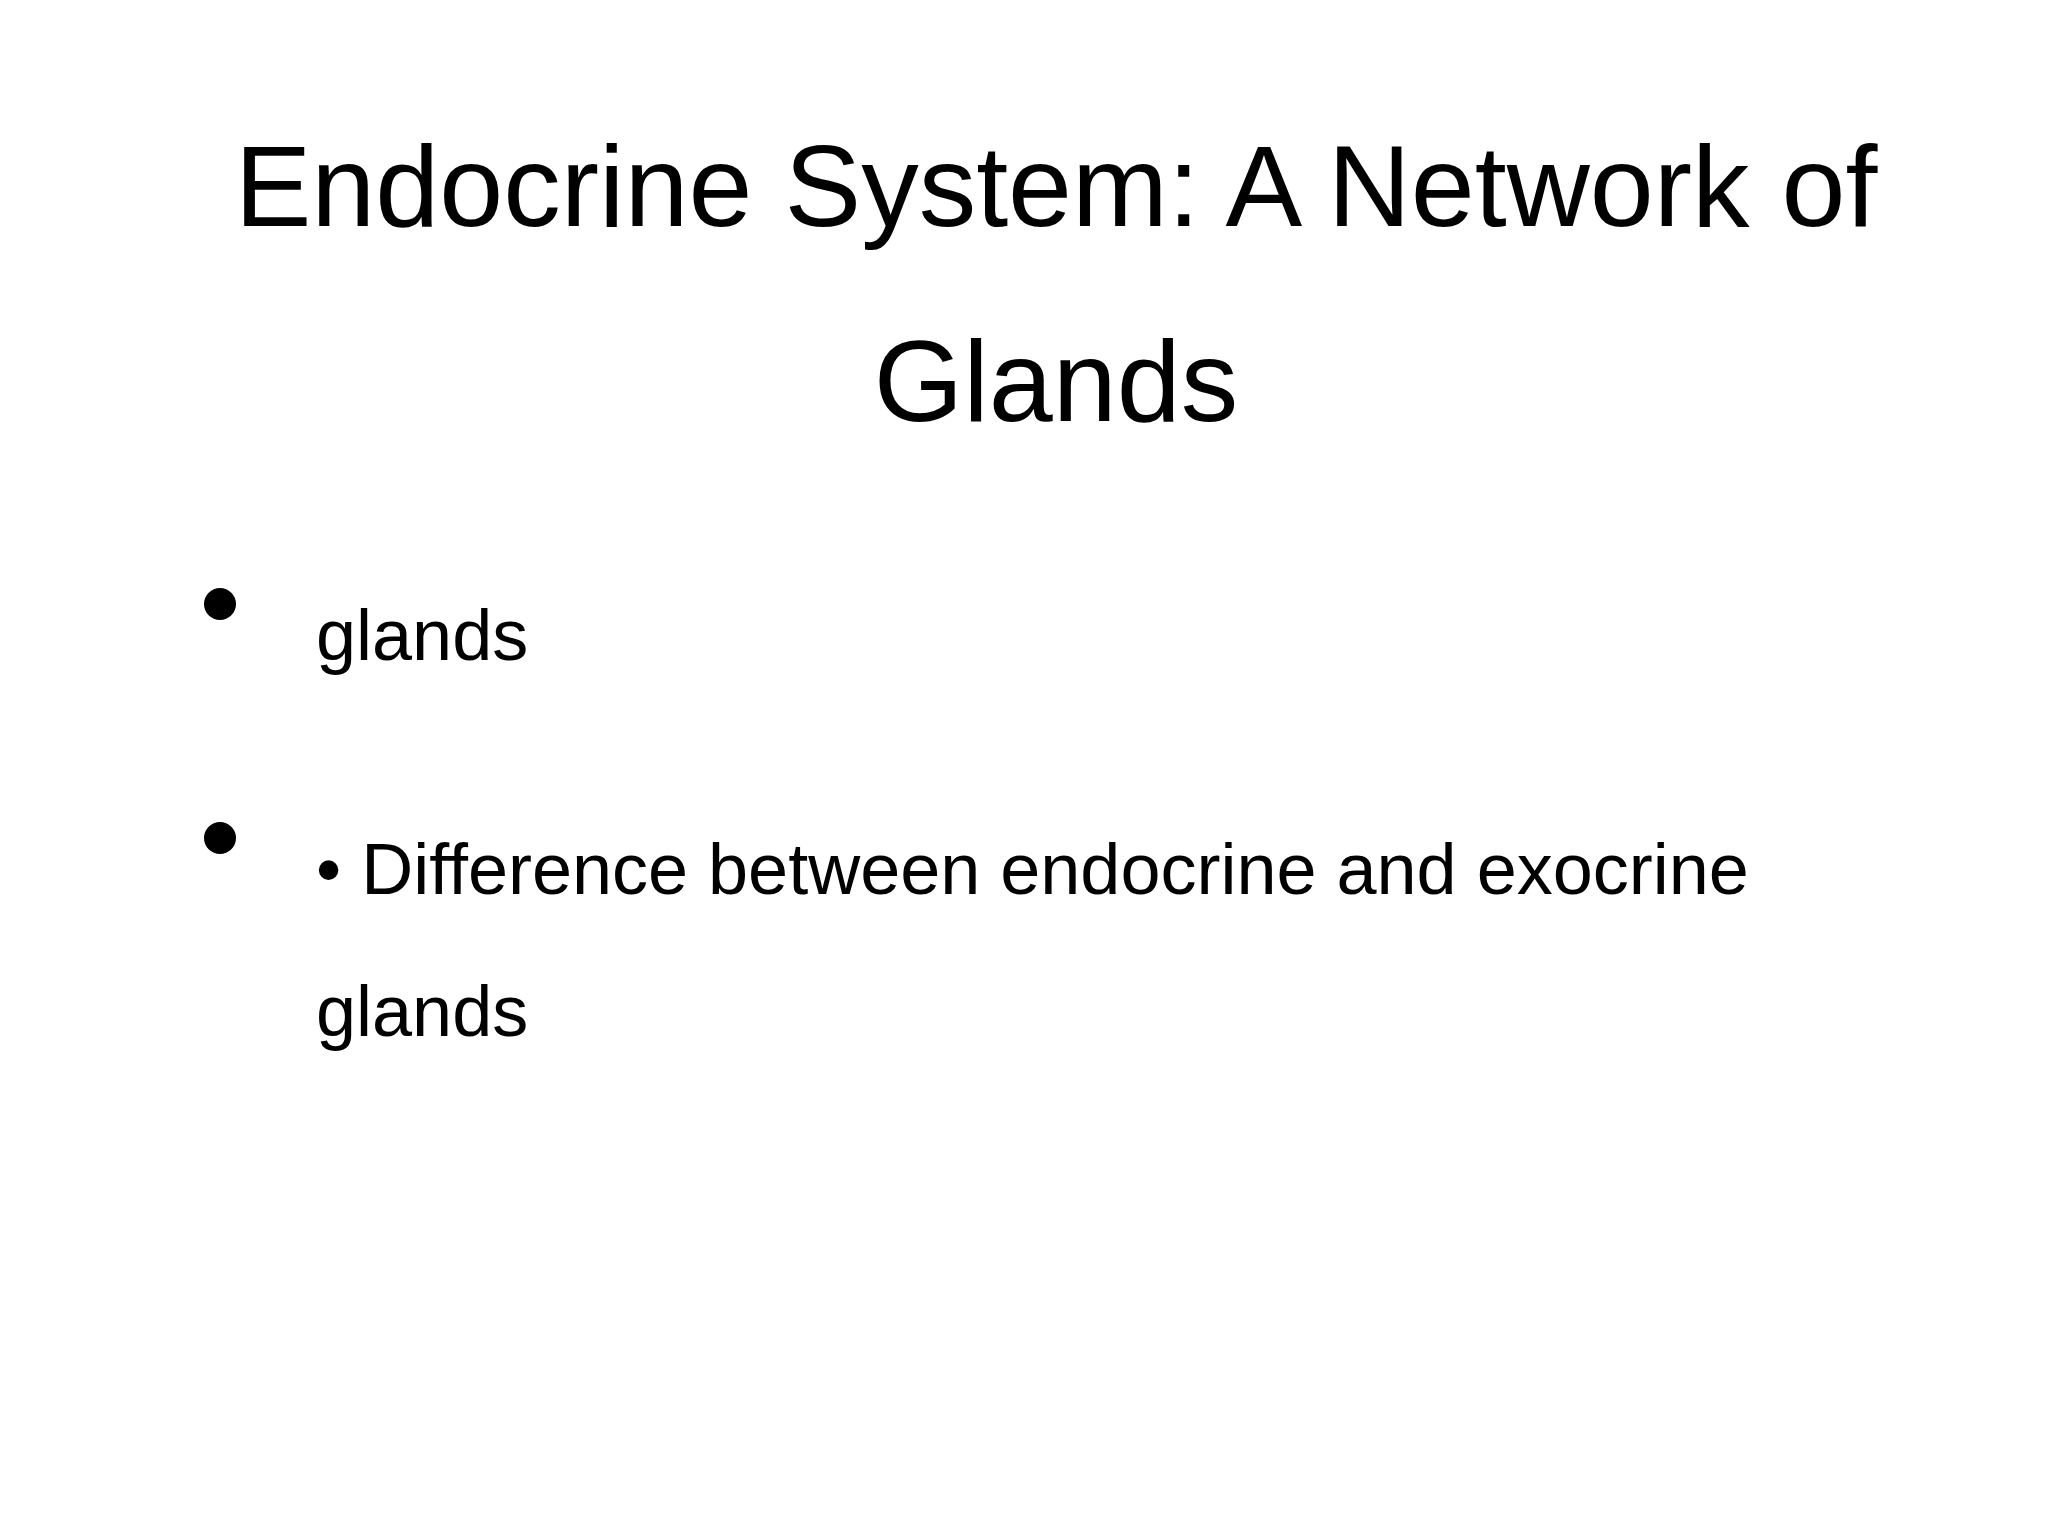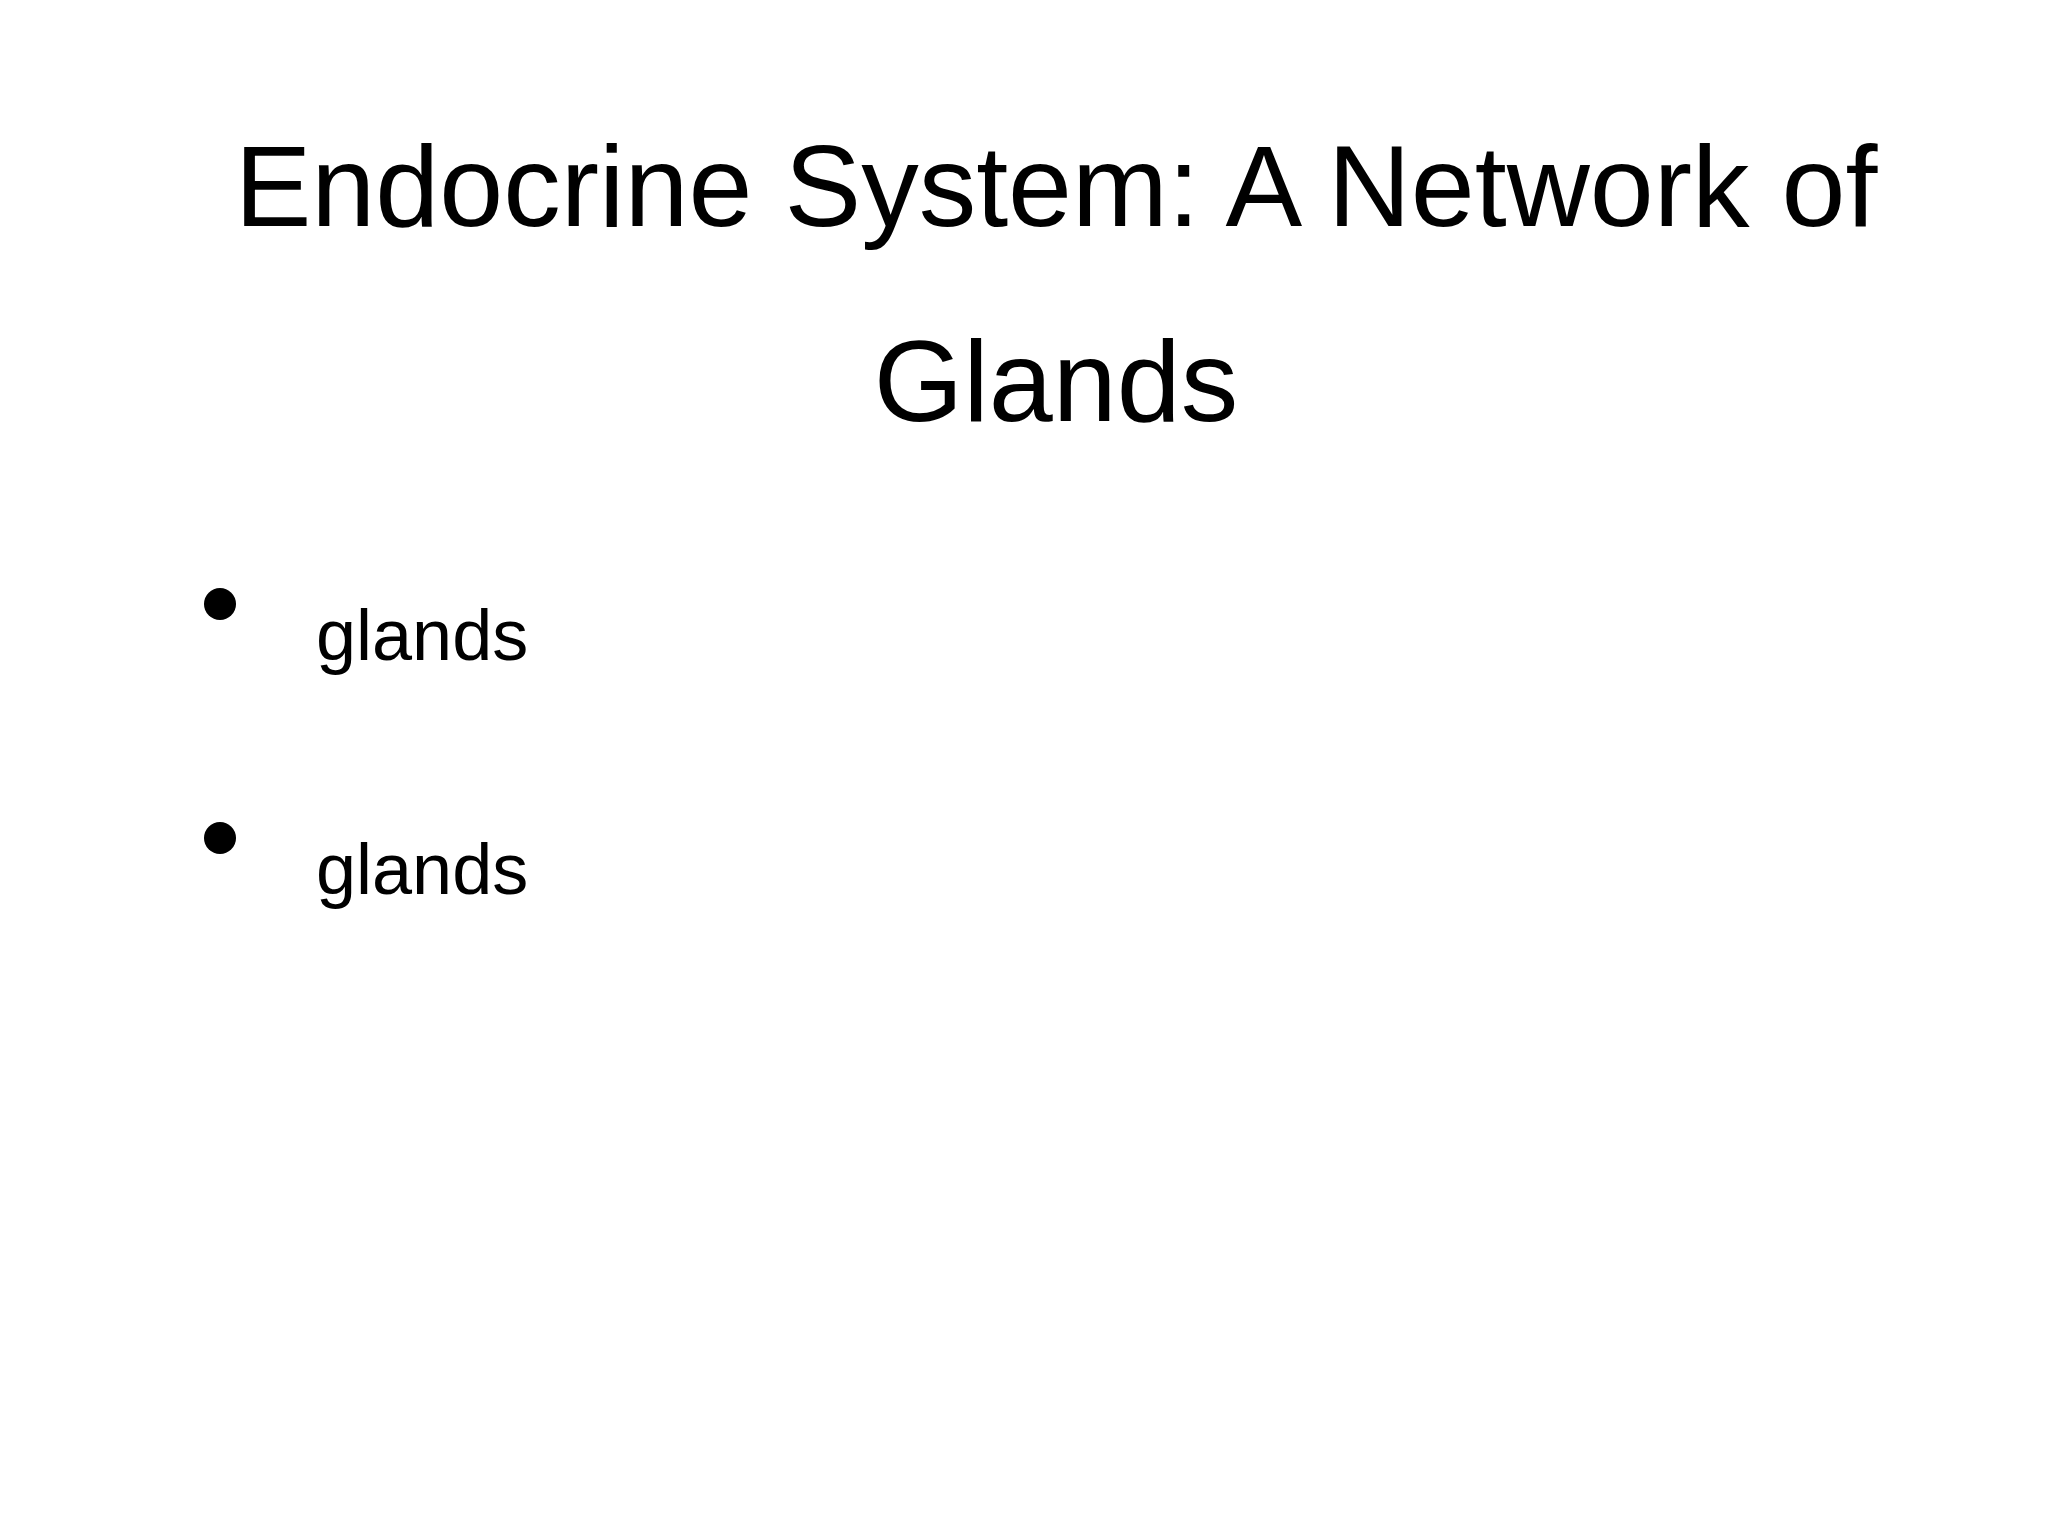--- a/index.html
+++ b/index.html
@@ -64,19 +64,20 @@
     <div class="bullet-item">
       <span class="bullet-marker"></span>
       <div class="bullet-text">
         <div class="text-line">glands</div>
       </div>
     </div>
 
     <div class="bullet-item">
       <span class="bullet-marker"></span>
       <div class="bullet-text">
+        <div class="text-line">• Difference between endocrine and exocrine</div>
         <div class="text-line">glands</div>
       </div>
     </div>
 
   </div>
 
 </div>
 
 </body></html>

